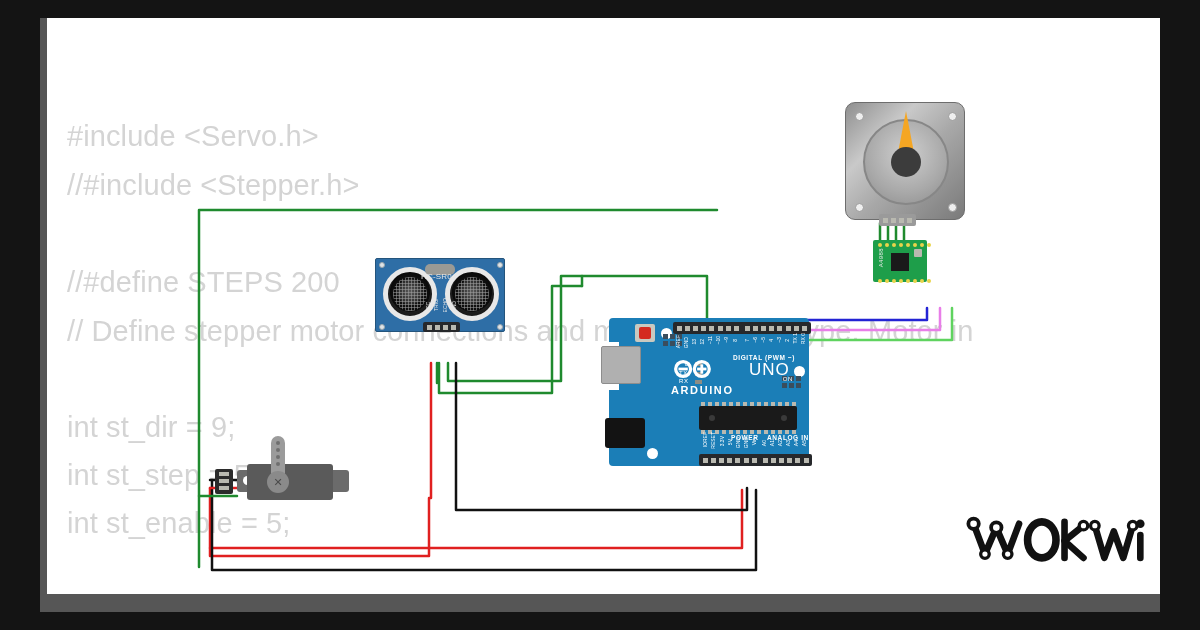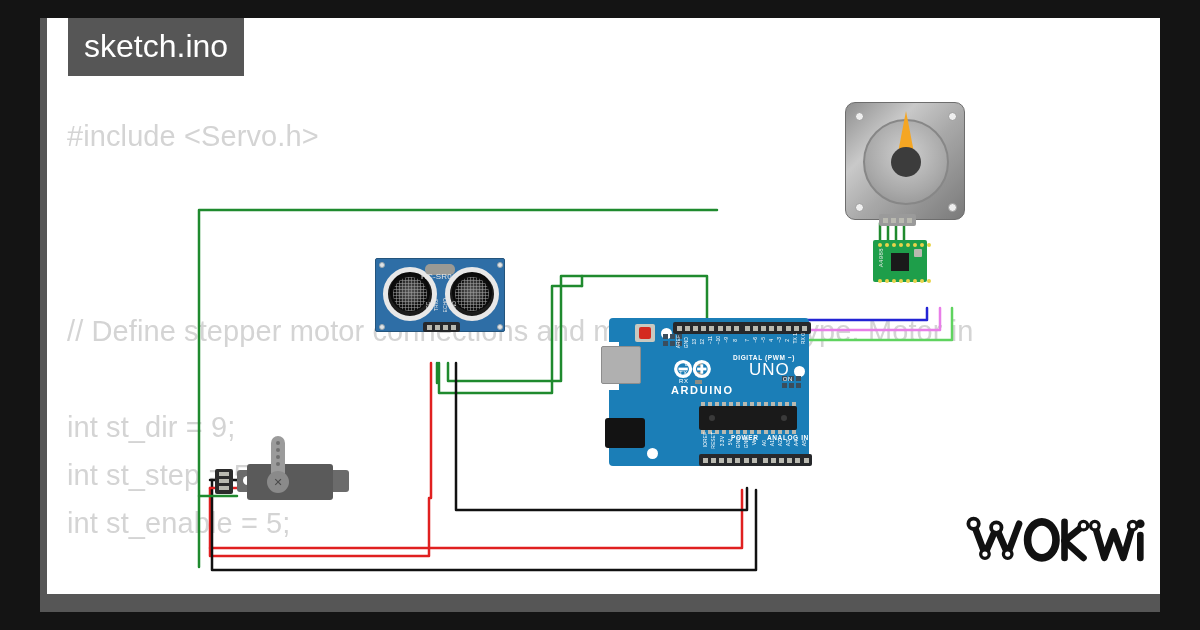--- a/index.html
+++ b/index.html
@@ -231,20 +231,22 @@
 <body>
 
 <div id="root">
 
   <div class="frame-strip"></div>
 
   <div class="canvas">
 
     <div class="code-layer">
       <div class="code-line" style="top:104px">#include &lt;Servo.h&gt;</div>
+      <div class="code-line" style="top:153px">//#include &lt;Stepper.h&gt;</div>
+      <div class="code-line" style="top:250px">//#define STEPS 200</div>
       <div class="code-line" style="top:299px">// Define stepper motor connections and motor interface type. Motor in</div>
       <div class="code-line" style="top:395px">int st_dir = 9;</div>
       <div class="code-line" style="top:443px">int st_step = 5;</div>
       <div class="code-line" style="top:491px">int st_enable = 5;</div>
 
     </div>
 
     <svg class="wires" viewBox="0 0 1113 576">
       <g fill="none" stroke-linecap="round" stroke-linejoin="round">
 
@@ -548,15 +550,14 @@
         <path d="M184 24 L184 48"></path>
       </g>
       <circle cx="124" cy="14" r="4.5" fill="#ffffff" stroke="#111111" stroke-width="3.5"></circle>
       <circle cx="136" cy="14" r="4.5" fill="#ffffff" stroke="#111111" stroke-width="3.5"></circle>
       <circle cx="176" cy="14" r="4.5" fill="#ffffff" stroke="#111111" stroke-width="3.5"></circle>
       <circle cx="184" cy="12" r="4.5" fill="#111111"></circle>
     </svg>
 
   </div>
 
-  <div class="tab-badge">sketch.ino</div>
 
 </div>
 
 </body></html>

